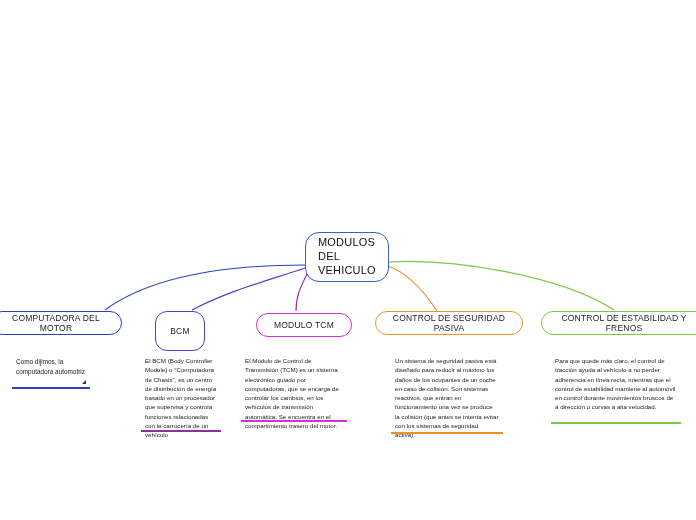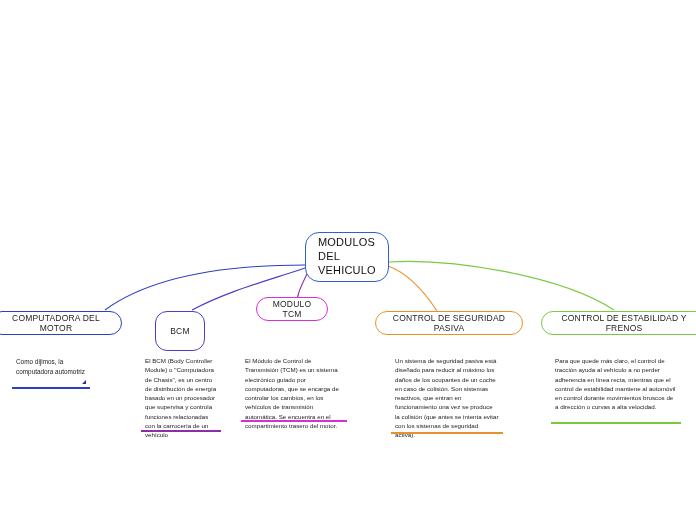--- a/index.html
+++ b/index.html
@@ -116,21 +116,21 @@
   </div>
 
   <div class="node" style="left:155px; top:311px; width:50px; height:40px; border-color:#4a3fc4;">
     <span>BCM</span>
   </div>
   <div class="leaf" style="left:141px; top:356px; width:80px; height:76px;">
     <span class="txt">El BCM (Body Controller Module) o "Computadora de Chasis", es un centro de distribución de energía basado en un procesador que supervisa y controla funciones relacionadas con la carrocería de un vehículo</span>
     <span class="underline" style="background:#8b2fa8;"></span>
   </div>
 
-  <div class="node" style="left:256px; top:297px; width:72px; height:24px; border-color:#d72fd7;">
+  <div class="node" style="left:256px; top:313px; width:96px; height:24px; border-color:#d72fd7;">
     <span>MODULO TCM</span>
   </div>
   <div class="leaf" style="left:241px; top:356px; width:106px; height:66px;">
     <span class="txt">El Módulo de Control de Transmisión (TCM) es un sistema electrónico guiado por computadoras, que se encarga de controlar los cambios, en los vehículos de transmisión automática. Se encuentra en el compartimiento trasero del motor.</span>
     <span class="underline" style="background:#d72fd7;"></span>
   </div>
 
   <div class="node" style="left:375px; top:311px; width:148px; height:24px; border-color:#e8922a;">
     <span>CONTROL DE SEGURIDAD PASIVA</span>
   </div>

